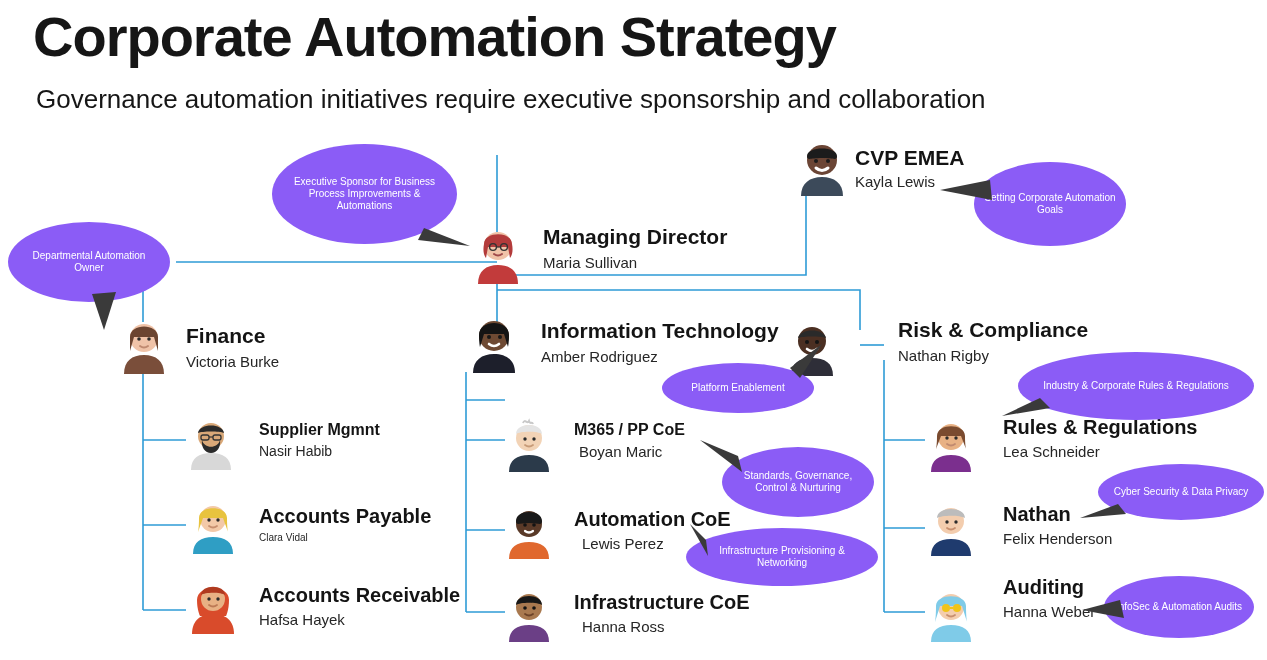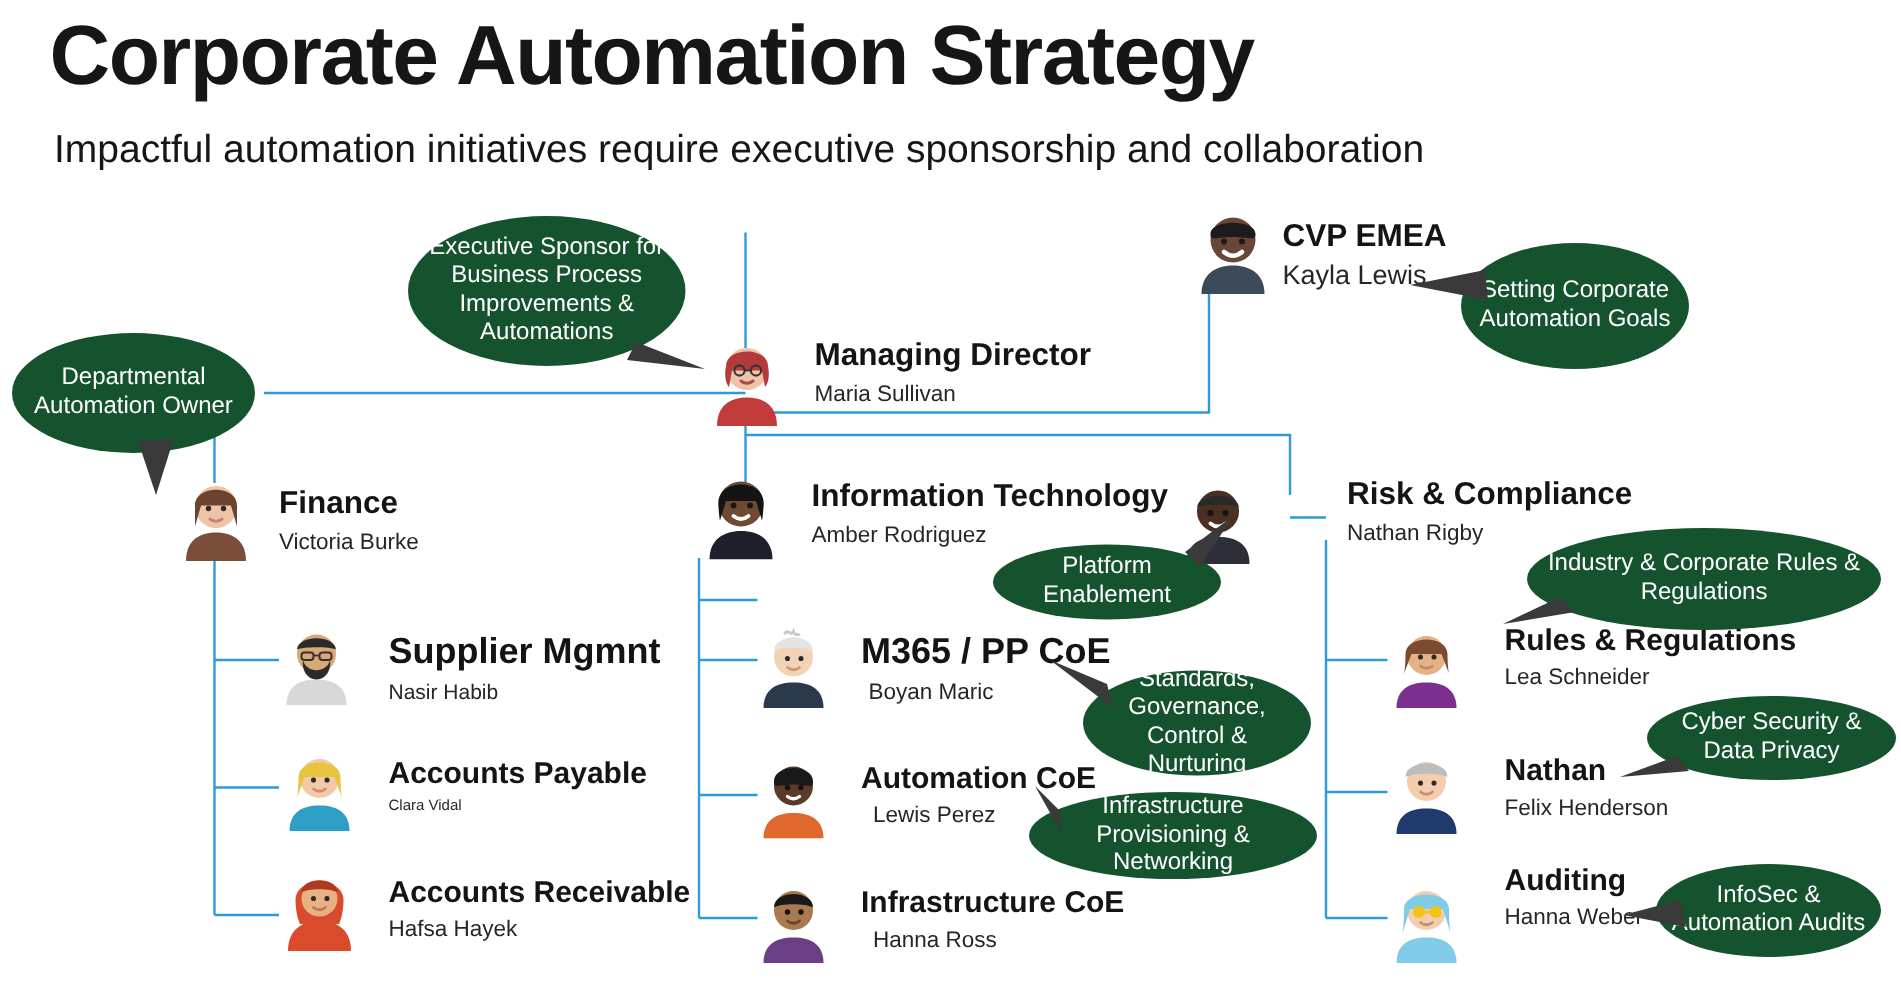--- a/index.html
+++ b/index.html
@@ -30,39 +30,39 @@
   .node .role{font-weight:bold;white-space:nowrap;color:#141414;}
   .node .person{white-space:nowrap;color:#262626;}
 
   
   .avatar{position:absolute;}
   .avatar svg{display:block;}
 
   
   .callout{
     position:absolute;
-    background:#14532d;
+    background:#8b5cf6;
     color:#ffffff;
     border-radius:50%/50%;
     display:flex;align-items:center;justify-content:center;
     text-align:center;
     line-height:1.18;
-    font-size:16px;
+    font-size:10px;
     padding:6px 10px;
     box-sizing:border-box;
   }
   .callout .txt{display:block;}
 </style>
 </head>
 <body>
 
 <div id="root">
 
   <div class="title">Corporate Automation Strategy</div>
-  <div class="subtitle">Impactful automation initiatives require executive sponsorship and collaboration</div>
+  <div class="subtitle">Governance automation initiatives require executive sponsorship and collaboration</div>
 
   <svg class="lines" viewBox="0 0 1267 660">
     <g stroke="#2e9bd6" stroke-width="1.6" fill="none">
 
       <path d="M806 196 L806 275 L497 275"></path>
       <path d="M497 155 L497 232"></path>
 
       <path d="M497 278 L497 348"></path>
       <path d="M143 262 L143 322"></path>
       <path d="M176 262 L497 262"></path>
@@ -241,21 +241,21 @@
       <path d="M8 18c0-13 30-13 30 0 0 11 1 16 1 16l-5-16H12L7 34s1-5 1-16z" fill="#7fcbe8"></path>
       <circle cx="18" cy="20" r="4" fill="#f0c419"></circle>
         <circle cx="29" cy="20" r="4" fill="#f0c419"></circle>
       <path d="M22 20h3" stroke="#f0c419" stroke-width="2"></path>
       <path d="M19 27q4 3 8 0" stroke="#c78f6f" stroke-width="1.8" fill="none" stroke-linecap="round"></path>
     </svg>
   </div>
 
   <div class="node" style="left:855px;top:146px;">
     <div class="role" style="font-size:21px;">CVP EMEA</div>
-    <div class="person" style="font-size:18px;margin-top:3px;">Kayla Lewis</div>
+    <div class="person" style="font-size:15px;margin-top:3px;">Kayla Lewis</div>
   </div>
 
   <div class="node" style="left:543px;top:225px;">
     <div class="role" style="font-size:21px;">Managing Director</div>
     <div class="person" style="font-size:15px;margin-top:5px;">Maria Sullivan</div>
   </div>
 
   <div class="node" style="left:186px;top:324px;">
     <div class="role" style="font-size:21px;">Finance</div>
     <div class="person" style="font-size:15px;margin-top:5px;">Victoria Burke</div>
@@ -265,36 +265,36 @@
     <div class="role" style="font-size:21px;">Information Technology</div>
     <div class="person" style="font-size:15px;margin-top:5px;">Amber Rodriguez</div>
   </div>
 
   <div class="node" style="left:898px;top:318px;">
     <div class="role" style="font-size:21px;">Risk &amp; Compliance</div>
     <div class="person" style="font-size:15px;margin-top:5px;">Nathan Rigby</div>
   </div>
 
   <div class="node" style="left:259px;top:421px;">
-    <div class="role" style="font-size:24px;">Supplier Mgmnt</div>
+    <div class="role" style="font-size:16px;">Supplier Mgmnt</div>
     <div class="person" style="font-size:14px;margin-top:4px;">Nasir Habib</div>
   </div>
 
   <div class="node" style="left:259px;top:505px;">
     <div class="role" style="font-size:20px;">Accounts Payable</div>
     <div class="person" style="font-size:10px;margin-top:4px;">Clara Vidal</div>
   </div>
 
   <div class="node" style="left:259px;top:584px;">
     <div class="role" style="font-size:20px;">Accounts Receivable</div>
     <div class="person" style="font-size:15px;margin-top:4px;">Hafsa Hayek</div>
   </div>
 
   <div class="node" style="left:574px;top:421px;">
-    <div class="role" style="font-size:24px;">M365 / PP CoE</div>
+    <div class="role" style="font-size:16px;">M365 / PP CoE</div>
     <div class="person" style="font-size:15px;margin-top:4px;margin-left:5px;">Boyan Maric</div>
   </div>
 
   <div class="node" style="left:574px;top:508px;">
     <div class="role" style="font-size:20px;">Automation CoE</div>
     <div class="person" style="font-size:15px;margin-top:4px;margin-left:8px;">Lewis Perez</div>
   </div>
 
   <div class="node" style="left:574px;top:591px;">
     <div class="role" style="font-size:20px;">Infrastructure CoE</div>

